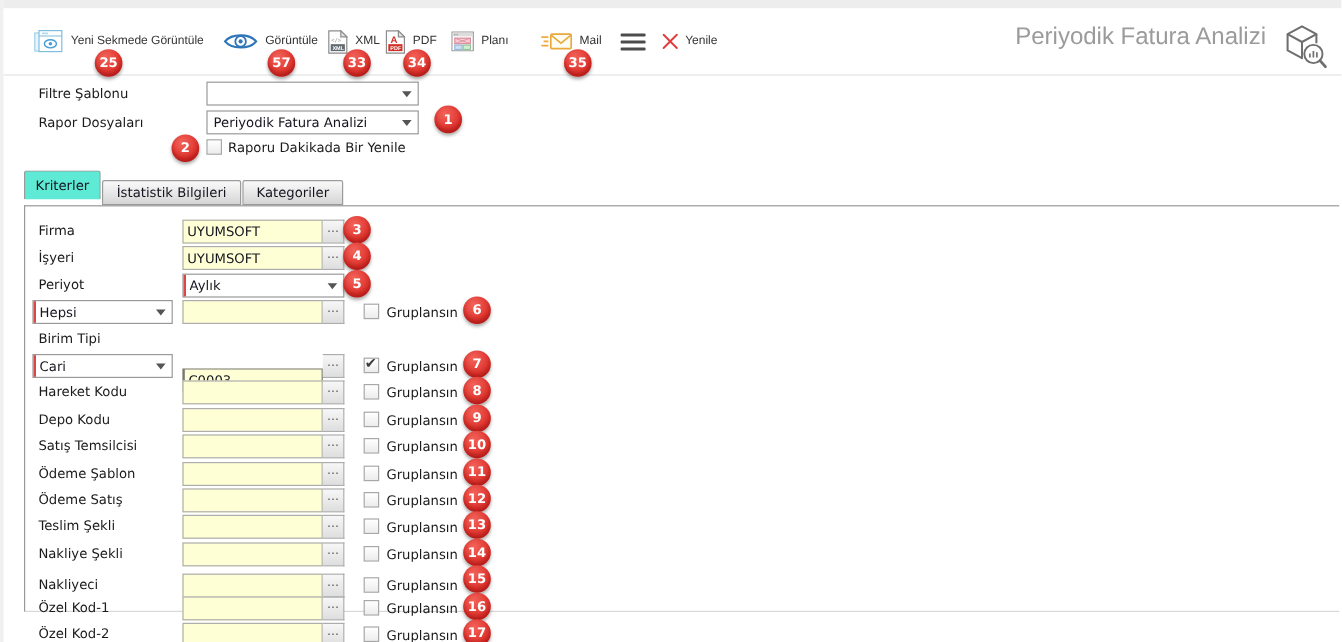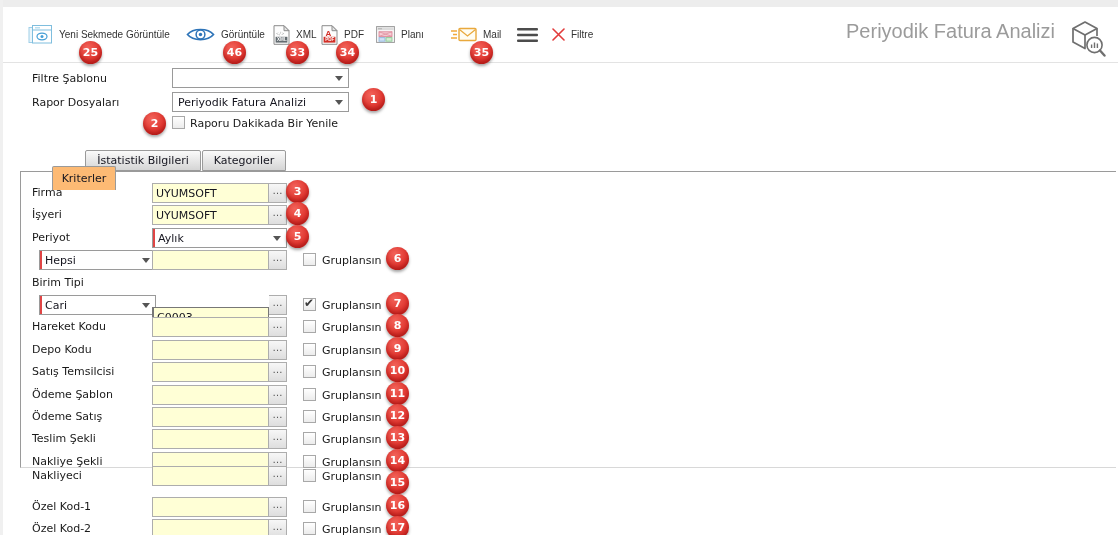--- a/index.html
+++ b/index.html
@@ -50,43 +50,43 @@
   .cb-label { position:absolute; font-size:11px; color:#1a1a1a; white-space:nowrap; }
 
   
   .tab {
     position:absolute; top:150px; height:21px; box-sizing:border-box;
     border:1px solid #9a9a9a; border-radius:2px 2px 0 0;
     background:linear-gradient(#fafafa,#d5d5d5);
     display:flex; align-items:center; justify-content:center;
     font-size:11px; color:#15151f; cursor:pointer; z-index:2;
   }
-  .tab.active { top:166px; height:24px; background:#fdba74; border-bottom:none; z-index:4;margin-left:32px; }
+  .tab.active { top:142px; height:24px; background:#5eead4; border-bottom:none; z-index:4; }
   #panel {
-    position:absolute; left:20px; top:171px; width:1096px; height:297px; box-sizing:border-box;
+    position:absolute; left:20px; top:171px; width:1096px; height:339px; box-sizing:border-box;
     border-top:1px solid #9a9a9a; border-left:1px solid #9a9a9a; border-bottom:1px solid #d8d8d8;
     background:#fff; z-index:1;
   }
   .crit-row { position:absolute; left:0; width:100%; height:20px; }
   .form-label { position:absolute; left:11px; top:3px; font-size:11px; color:#1a1a1a; white-space:nowrap; }
   .lookup { position:absolute; left:131px; top:0; display:flex; }
   .lookup input {
     width:117px; height:20px; box-sizing:border-box; border:1px solid #adadad;
     background:#ffffd6; font-family:"DejaVu Sans",sans-serif; font-size:11px; color:#15151f; padding:0 3px; outline:none;
   }
   .lookup.red input { border-left:2px solid #e04545; }
   .lookup.focused input { border-color:#777;margin-top:12px; }
   .ellipsis {
     width:18px; height:20px; box-sizing:border-box; border:1px solid #adadad; border-left:none;
     background:linear-gradient(#f7f7f7,#dedede); cursor:pointer;
     display:flex; align-items:center; justify-content:center; color:#555; font-size:10px;
   }
   .ellipsis::after { content:"\2026"; margin-top:-5px; }
   .row-select-main { left:131px; top:0; width:135px; }
-  .row-select-left { left:6px; top:0; width:117px;margin-left:12px; }
+  .row-select-left { left:6px; top:0; width:117px; }
   .crit-row .checkbox { left:282px; top:3px; }
   .crit-row .cb-label { left:301px; top:4px; }
 </style>
 </head>
 <body>
 
 <div id="top-strip"></div>
 <div id="left-strip"></div>
 
 <div id="toolbar">
@@ -174,21 +174,21 @@
           <rect y="12.6" width="21" height="2.4" rx="1" fill="#4c4c4c"></rect>
         </svg>
       </span>
   </div>
   <div class="tb-item" style="left:549px">
     <span class="tb-icon" id="close-icon-slot">
         <svg width="13" height="13" viewBox="0 0 13 13">
           <path d="M1 1 L12 12 M12 1 L1 12" stroke="#e23b3b" stroke-width="1.6" stroke-linecap="round"></path>
         </svg>
       </span>
-    <span class="tb-label">Filtre</span>
+    <span class="tb-label">Yenile</span>
   </div>
   <span id="page-title">Periyodik Fatura Analizi</span>
   <span id="title-icon"><svg width="40" height="41" viewBox="0 0 40 41" fill="none" stroke="#6f6f6f" stroke-width="1.7" stroke-linejoin="round">
         <path d="M7 11.5 L19 5 L31 11.5 L19 18 Z"></path>
         <path d="M7 11.5 V25 L19 31.5 V18"></path>
         <path d="M31 11.5 V19"></path>
         <circle cx="28.5" cy="28" r="7.6" fill="#fff" stroke-width="1.6"></circle>
         <path d="M25.6 31 v-3.4 M28.5 31 v-5.6 M31.4 31 v-4.4" stroke-width="1.4"></path>
         <path d="M34 33.5 L38.5 38.5" stroke-width="2.4" stroke-linecap="round"></path>
       </svg></span>
@@ -320,21 +320,21 @@
       </div>
       <div class="crit-row" style="top:280px">
         <span class="form-label">Nakliye Şekli</span>
         <div class="lookup">
           <input type="text" style="">
           <div class="ellipsis"></div>
         </div>
         <div class="checkbox"></div>
         <span class="cb-label">Gruplansın</span>
       </div>
-      <div class="crit-row" style="top:294px">
+      <div class="crit-row" style="top:306px">
         <span class="form-label">Nakliyeci</span>
         <div class="lookup">
           <input type="text" style="">
           <div class="ellipsis"></div>
         </div>
         <div class="checkbox"></div>
         <span class="cb-label">Gruplansın</span>
       </div>
       <div class="crit-row" style="top:325px">
         <span class="form-label">Özel Kod-1</span>
@@ -352,21 +352,21 @@
           <div class="ellipsis"></div>
         </div>
         <div class="checkbox"></div>
         <span class="cb-label">Gruplansın</span>
       </div>
     </div>
 </div>
 
 <div id="overlay">
     <div class="badge" style="left:79px; top:41px">25</div>
-    <div class="badge" style="left:223px; top:41px">46</div>
+    <div class="badge" style="left:223px; top:41px">57</div>
     <div class="badge" style="left:286px; top:41px">33</div>
     <div class="badge" style="left:336px; top:41px">34</div>
     <div class="badge" style="left:470px; top:41px">35</div>
     <div class="badge" style="left:362px; top:88px">1</div>
     <div class="badge" style="left:143px; top:112px">2</div>
     <div class="badge" style="left:286px; top:180px">3</div>
     <div class="badge" style="left:286px; top:202px">4</div>
     <div class="badge" style="left:286px; top:225px">5</div>
     <div class="badge" style="left:386px; top:247px">6</div>
     <div class="badge" style="left:386px; top:292px">7</div>

